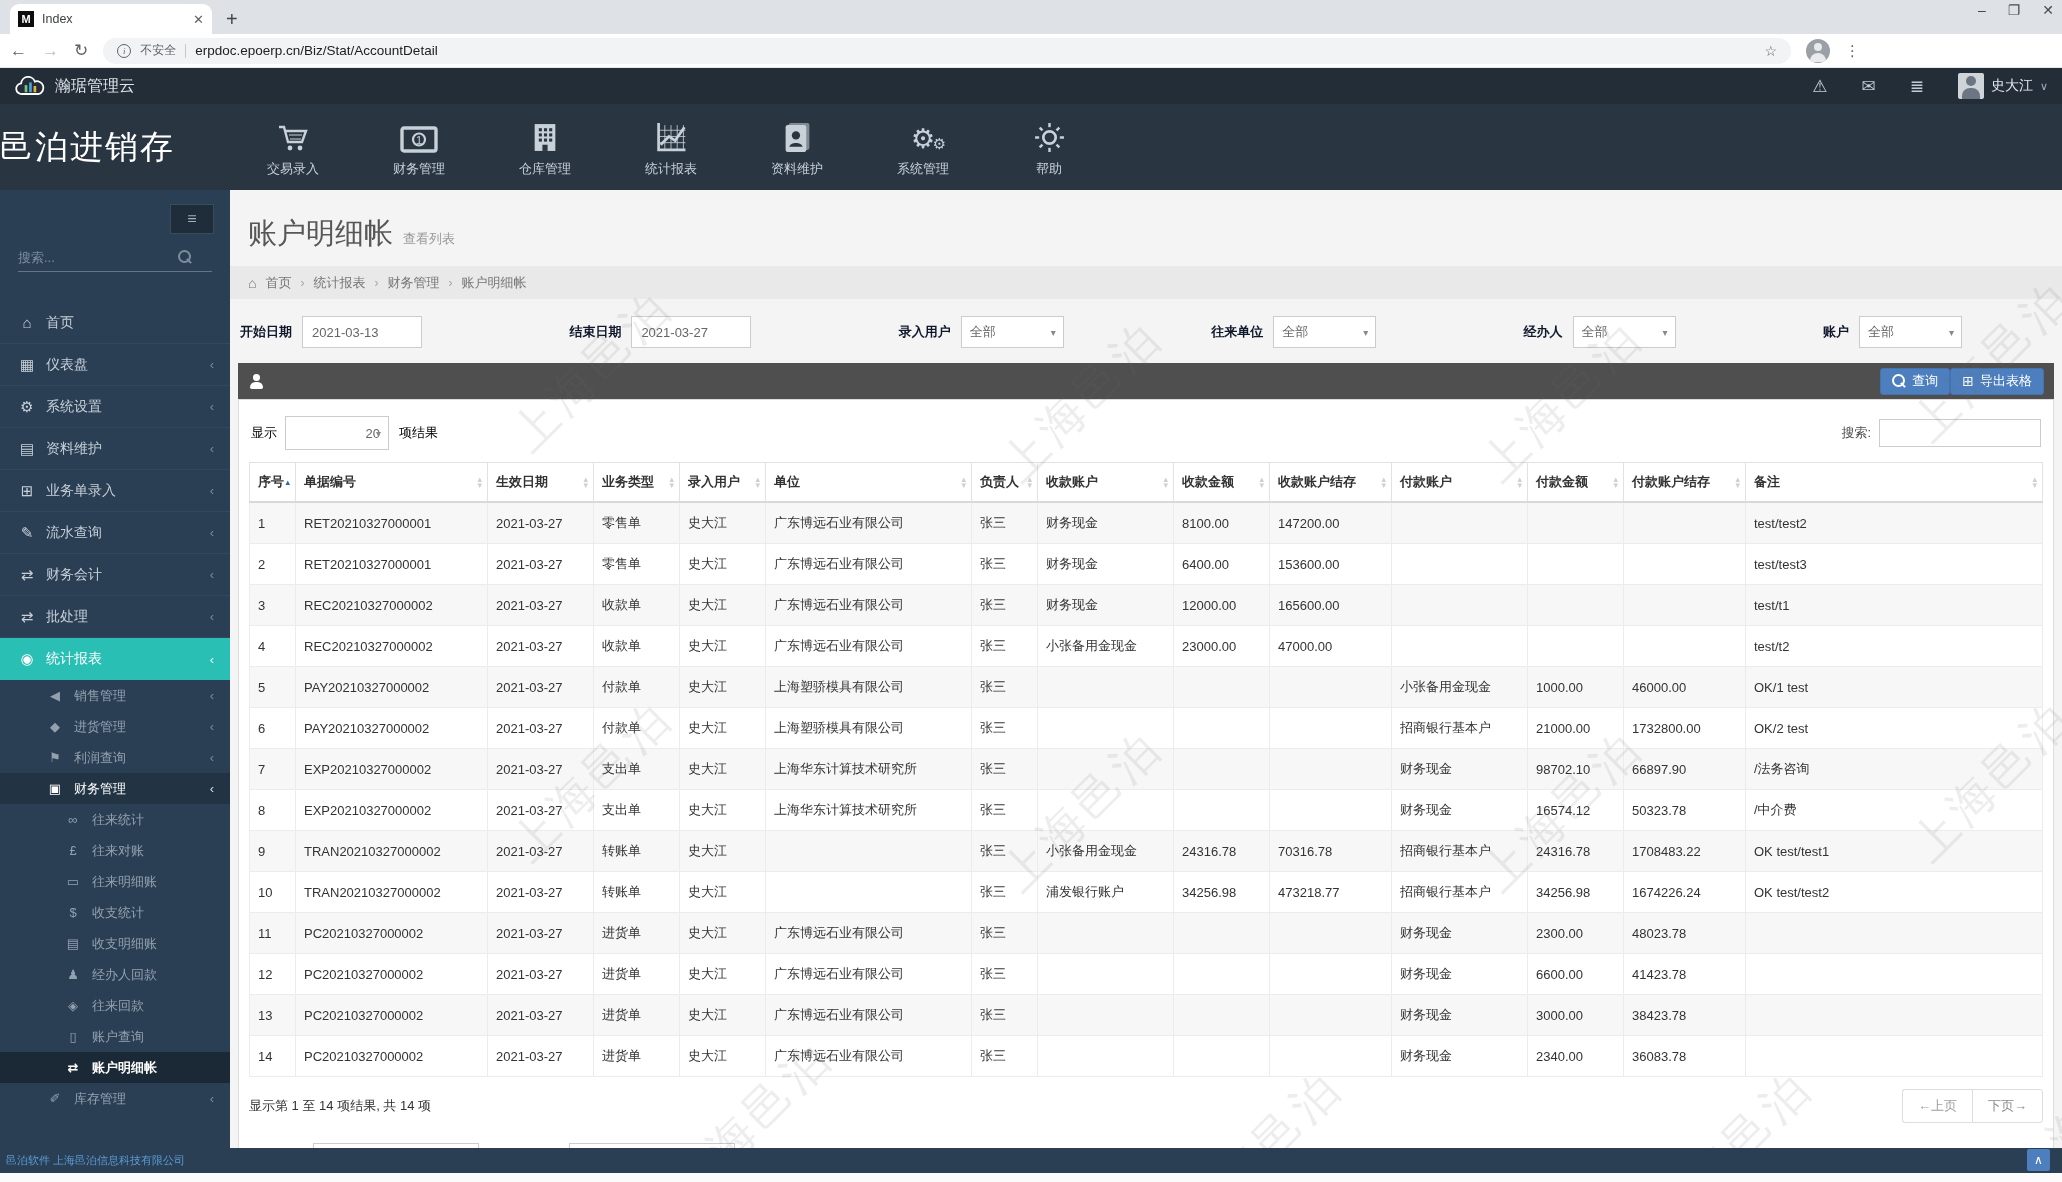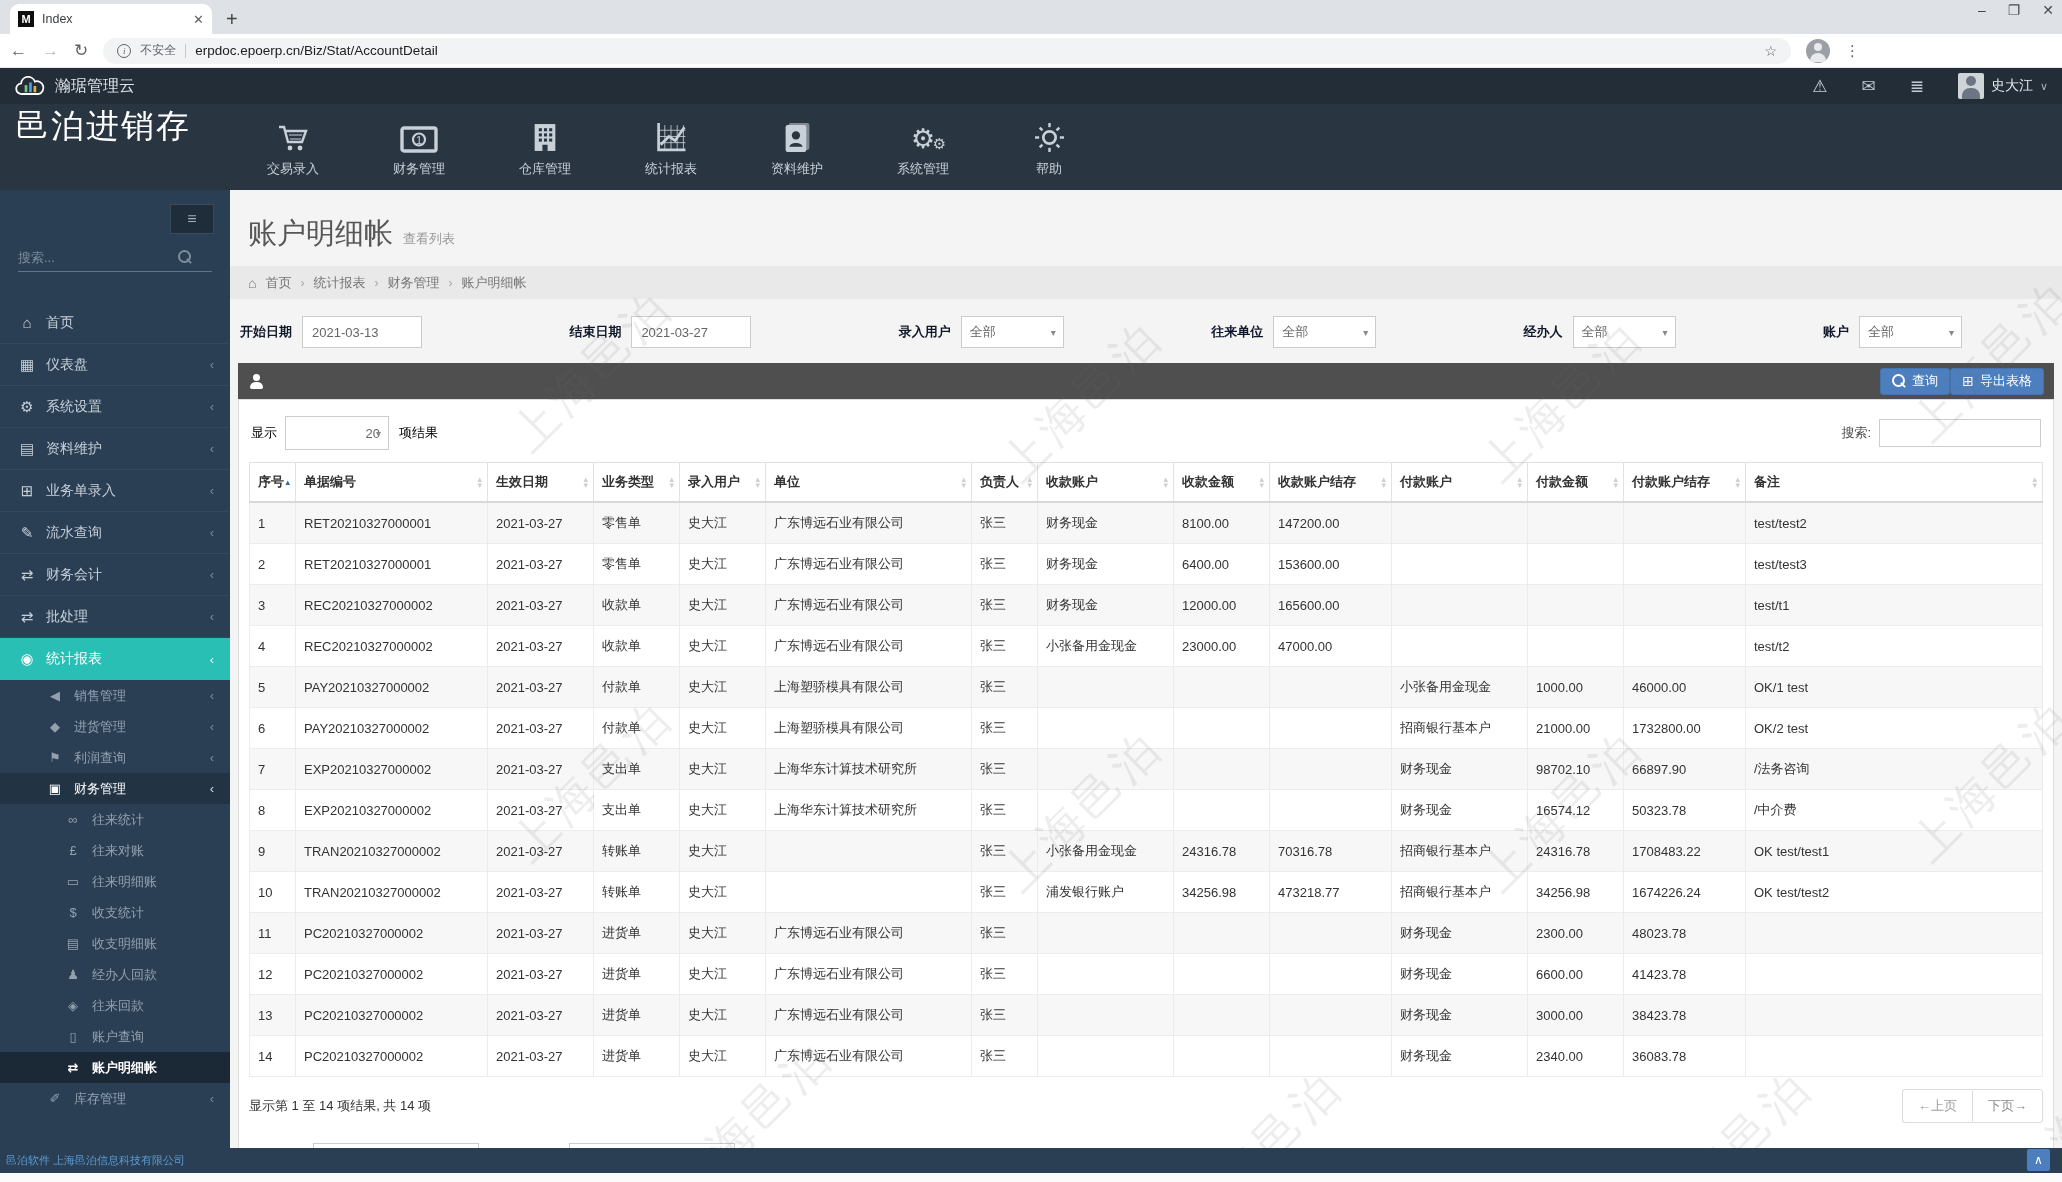--- a/index.html
+++ b/index.html
@@ -34,21 +34,21 @@
 
   
   .appbar-top { height:36px; background:#222d38; display:flex; align-items:center; padding:0 14px; color:#e4e8ec; }
   .cloud-brand { display:flex; align-items:center; gap:9px; font-size:16px; color:#dfe4e9; }
   .appbar-top-right { margin-left:auto; display:flex; align-items:center; gap:34px; color:#c3ccd4; font-size:17px; }
   .hdr-avatar { width:26px; height:26px; background:#cfd4d9; position:relative; overflow:hidden; border-radius:2px; }
   .hdr-avatar::before { content:""; position:absolute; left:8px; top:3px; width:10px; height:10px; border-radius:50%; background:#6b7682; }
   .hdr-avatar::after { content:""; position:absolute; left:4px; top:15px; width:18px; height:11px; border-radius:8px 8px 0 0; background:#6b7682; }
   .hdr-user { display:flex; align-items:center; gap:7px; font-size:14px; color:#e4e8ec; }
   .appbar-main { height:86px; background:#2a3542; display:flex; }
-  .brandblock { width:230px; flex:0 0 230px; display:flex; padding-left:16px; }
+  .brandblock { width:230px; flex:0 0 230px; display:flex; align-items:center; }
   .brandname { color:#fff; font-size:33px; letter-spacing:2px; font-weight:400; }
   .topmenu { display:flex; align-items:center; }
   .tm-item { width:126px; text-align:center; color:#c8d0d8; }
   .tm-icon { height:36px; display:flex; align-items:flex-end; justify-content:center; margin-bottom:7px; color:#c8d0d8; }
   .tm-label { font-size:13px; }
   .gearwrap { position:relative; font-size:27px; line-height:27px; }
   .gearwrap .g2 { position:absolute; font-size:15px; right:-11px; bottom:-4px; }
 
   
   .layout { display:flex; height:958px; }

